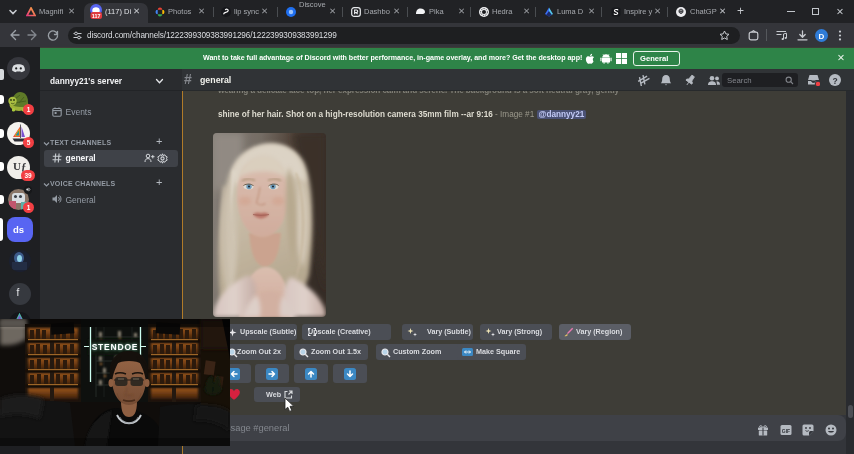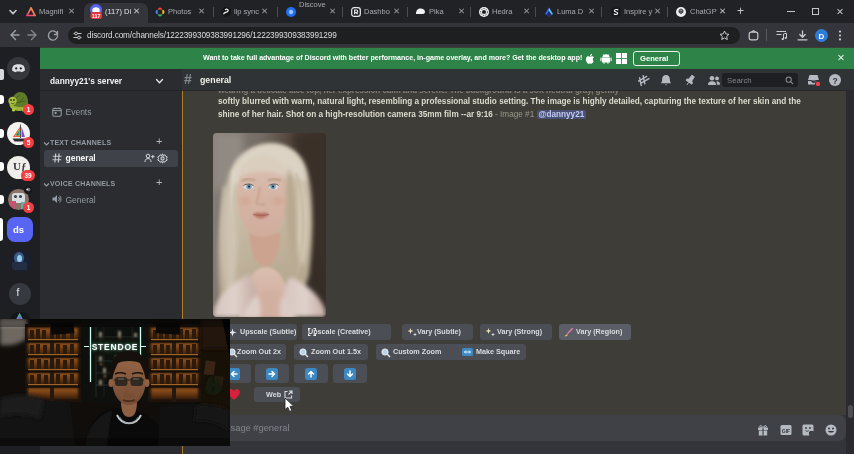--- a/index.html
+++ b/index.html
@@ -377,21 +377,20 @@
         <circle cx="11" cy="10" r="2.8" fill="#f23f43" stroke="#303339" stroke-width="1"></circle>
       </svg>
 
 <div class="ab" style="left:647px;top:5px;width:12px;height:12px;border-radius:50%;background:#b5bac1"></div>
 <div class="tx" style="left:650.5px;top:7px;font-size:8.5px;font-weight:bold;color:#303339">?</div>
 
 <div class="ab" style="left:36px;top:22.5px;width:590px;height:4px;overflow:hidden;opacity:0.45">
         <div class="tx" style="left:0;top:-5px;line-height:9px;font-size:8.2px;font-weight:bold;color:#cfcec2;letter-spacing:-0.1px">wearing a delicate lace top, her expression calm and serene. The background is a soft neutral gray, gently</div>
       </div>
 
-<div class="tx" style="left:36px;top:28.5px;font-size:8.2px;font-weight:bold;color:#dedcd0;letter-spacing:0px">softly blurred with warm, natural light, resembling a professional studio setting. The image is highly detailed, capturing the texture of her skin and the</div>
 <div class="tx" style="left:36px;top:41.5px;font-size:8.2px;font-weight:bold;color:#dedcd0;letter-spacing:0px">shine of her hair. Shot on a high-resolution camera 35mm film --ar 9:16 <span style="font-weight:normal;color:#9b998c">- Image #1</span> <span style="background:#4a5174;color:#c3cbf7;border-radius:2px;padding:0 2px">@dannyy21</span></div>
 
 <div id="portrait" class="ab" style="left:31px;top:64.5px;width:113px;height:184px;border-radius:4px;overflow:hidden">
 <svg width="113" height="184" viewBox="0 0 113 184">
 <defs>
 <linearGradient id="pbg" x1="0" y1="0" x2="1" y2="0.18">
 <stop offset="0" stop-color="#8f8a83"></stop>
               <stop offset="0.42" stop-color="#7b746c"></stop>
               <stop offset="0.7" stop-color="#51443a"></stop>
               <stop offset="1" stop-color="#362e28"></stop>
@@ -476,21 +475,21 @@
 <div class="ab mb" style="left:120px;top:255px;width:89px;height:16px">
 <svg class="ab" style="left:6px;top:4.5px" width="8" height="8" viewBox="0 0 8 8">
             <path d="M0.5 2.5 V0.5 H2.5 M5.5 0.5 H7.5 V2.5 M7.5 5.5 V7.5 H5.5 M2.5 7.5 H0.5 V5.5" stroke="#e8e8ec" stroke-width="1.2" fill="none"></path>
           </svg>
 <span style="margin-left:6px">Upscale (Creative)</span></div>
 <div class="ab mb" style="left:220px;top:255px;width:71px;height:16px">
 <svg class="ab" style="left:5px;top:3px" width="11" height="11" viewBox="0 0 11 11">
             <path d="M3.5 1 L4.2 3.3 L6.5 4 L4.2 4.7 L3.5 7 L2.8 4.7 L0.5 4 L2.8 3.3 Z" fill="#f0e6b8"></path>
             <path d="M8 5.5 L8.5 7 L10 7.5 L8.5 8 L8 9.5 L7.5 8 L6 7.5 L7.5 7 Z" fill="#e8e8ec"></path>
           </svg>
-<span style="margin-left:15px">Vary (Subtle)</span></div>
+<span style="margin-left:25px">Vary (Subtle)</span></div>
 <div class="ab mb" style="left:298px;top:255px;width:72px;height:16px">
 <svg class="ab" style="left:5px;top:3px" width="11" height="11" viewBox="0 0 11 11">
             <path d="M3.5 1 L4.2 3.3 L6.5 4 L4.2 4.7 L3.5 7 L2.8 4.7 L0.5 4 L2.8 3.3 Z" fill="#f0e6b8"></path>
             <path d="M8 5.5 L8.5 7 L10 7.5 L8.5 8 L8 9.5 L7.5 8 L6 7.5 L7.5 7 Z" fill="#e8e8ec"></path>
           </svg>
 <span style="margin-left:17px">Vary (Strong)</span></div>
 <div class="ab mb" style="left:377px;top:255px;width:72px;height:16px;background:#5b5e66">
 <svg class="ab" style="left:5px;top:3.5px" width="10" height="10" viewBox="0 0 10 10">
             <path d="M8.2 0.8 L9.2 1.8 L4.5 6.5 L3 7 L3.5 5.5 Z" fill="#e87ab0"></path>
             <path d="M3 7 C2 8.5 0.8 8.2 0.5 9.2 C1.8 9.6 3.5 9 3.8 7.8 Z" fill="#e8c56a"></path>

